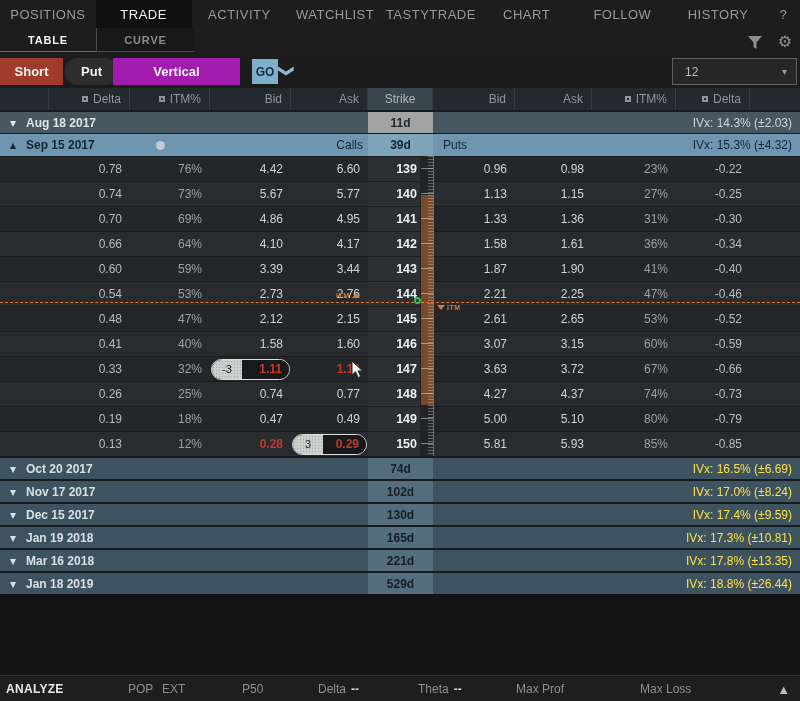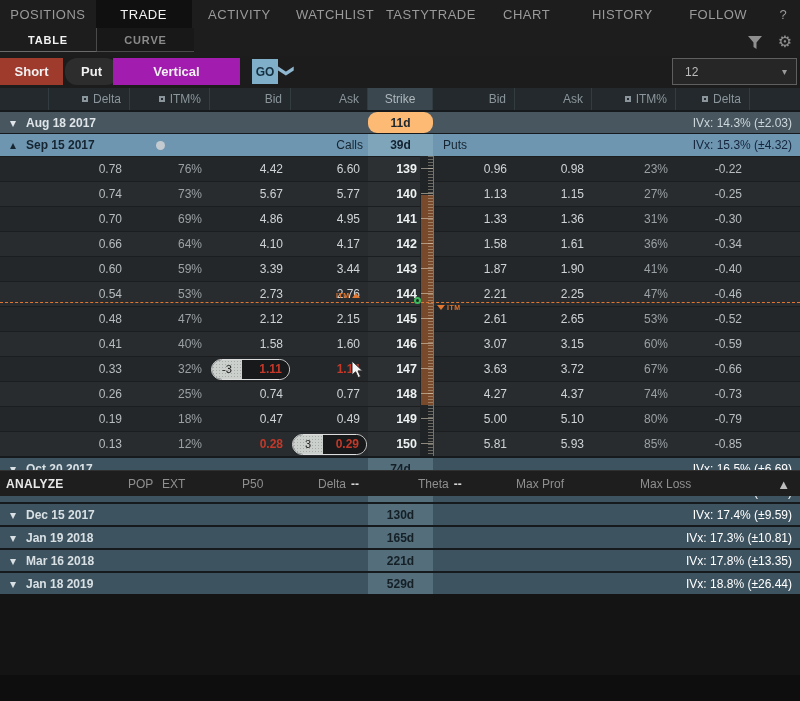--- a/index.html
+++ b/index.html
@@ -1,18 +1,18 @@
 <!DOCTYPE html>
 <html><head>
 <meta charset="utf-8">
 <style>
   * { margin:0; padding:0; box-sizing:border-box; }
   html,body { background:#0e0e0e; }
   body { width:800px; height:701px; position:relative; font-family:"Liberation Sans", sans-serif; overflow:hidden; }
-  .app { position:absolute; inset:0; width:800px; height:496px; background:#141414; }
+  .app { position:absolute; inset:0; width:800px; height:701px; background:#141414; }
 
   
   .nav { display:flex; height:28px; background:#1d1d1d; align-items:stretch; }
   .nav-item { flex:1; display:flex; align-items:center; justify-content:center; color:#9a9a9a; font-size:13px; letter-spacing:.5px; cursor:pointer; }
   .nav-item.active { background:#101010; color:#f2f2f2; }
   .nav-help { width:34px; display:flex; align-items:center; justify-content:center; color:#9a9a9a; font-size:13px; }
 
   
   .subbar { position:relative; height:28px; background:#1d1d1d; }
   .subtab { position:absolute; top:0; height:24px; display:flex; align-items:center; justify-content:center; font-size:11px; font-weight:bold; letter-spacing:.8px; cursor:pointer; }
@@ -41,31 +41,31 @@
   .w-strike{width:65px;text-align:center;} .w-bid2{width:82px;} .w-ask2{width:77px;} .w-itm2{width:84px;} .w-delta2{width:74px;} .w-end{width:50px; border-right:none;}
   .ch.strikehead { justify-content:center; padding-right:0; background:#3a474e; color:#aeb8bd; }
 
   
   .exprow { position:relative; display:flex; align-items:center; cursor:pointer; }
   .exprow .chev { width:26px; text-align:center; font-size:12px; }
   .expdate { font-size:12px; font-weight:bold; }
   .ivx { margin-left:auto; padding-right:8px; font-size:12px; }
   .dtecell { position:absolute; left:368px; width:65px; top:0; bottom:0; display:flex; align-items:center; justify-content:center; font-size:12px; font-weight:bold; }
   .exprow.aug { height:23px; background:#48565f; border-top:2px solid #161a1d; color:#dfe5e9; }
-  .exprow.aug .dtecell { background:#fdba74; color:#1b262e;border-radius:9px; }
+  .exprow.aug .dtecell { background:#a3a3a3; color:#1b262e; }
   .exprow.aug .ivx { color:#ccd6db; }
   .exprow.sep { height:23px; background:#6f96b0; color:#152531; border-top:1px solid #161a1d; }
   .exprow.sep .dtecell { background:#7fa5bb; color:#122230; }
   .exprow.sep .ivx { color:#15253d; }
   .sep-dot { position:absolute; left:156px; top:7px; width:9px; height:9px; border-radius:50%; background:#c3cad0; }
   .calls-label { position:absolute; right:437px; font-size:12px; }
   .puts-label { position:absolute; left:443px; font-size:12px; }
   .exprow.collapsed { height:23px; background:#3e5360; border-top:2px solid #161a1d; color:#d8e0e4; }
   .exprow.collapsed .dtecell { background:#546e7b; color:#141f26; }
-  .exprow.collapsed .ivx { color:#ffffff;padding-left:28px; }
+  .exprow.collapsed .ivx { color:#fde047;padding-left:28px; }
 
   
   .chain { position:relative; height:300px; }
   .crow { display:flex; height:25px; align-items:center; font-size:12px; border-top:1px solid #1b1d1f; cursor:default; }
   .crow:nth-child(odd)  { background:#242729; }
   .crow:nth-child(even) { background:#292c2e; }
   .cell { height:100%; display:flex; align-items:center; justify-content:flex-end; padding-right:8px; }
   .cell.c-strike { font-weight:bold; color:#eef1f2; font-size:12.5px; padding-right:16px; background:#2d3032; }
   .val  { color:#ced3d6; }
   .dim  { color:#9aa1a5; }
@@ -108,22 +108,22 @@
 
 <div class="app">
 
   <div class="nav">
     <div class="nav-item">POSITIONS</div>
     <div class="nav-item active">TRADE</div>
     <div class="nav-item">ACTIVITY</div>
     <div class="nav-item">WATCHLIST</div>
     <div class="nav-item">TASTYTRADE</div>
     <div class="nav-item">CHART</div>
+    <div class="nav-item">FOLLOW</div>
     <div class="nav-item">HISTORY</div>
-    <div class="nav-item">FOLLOW</div>
     <div class="nav-help">?</div>
   </div>
 
   <div class="subbar">
     <div class="subtab table">TABLE</div>
     <div class="subtab curve">CURVE</div>
     <div class="subbar-icons">
       <span class="icon-funnel">
         <svg width="14" height="13" viewBox="0 0 14 13">
             <path d="M0 0 H14 L8.5 6.5 V13 L5.5 11 V6.5 Z" fill="#8f8f8f"></path>

